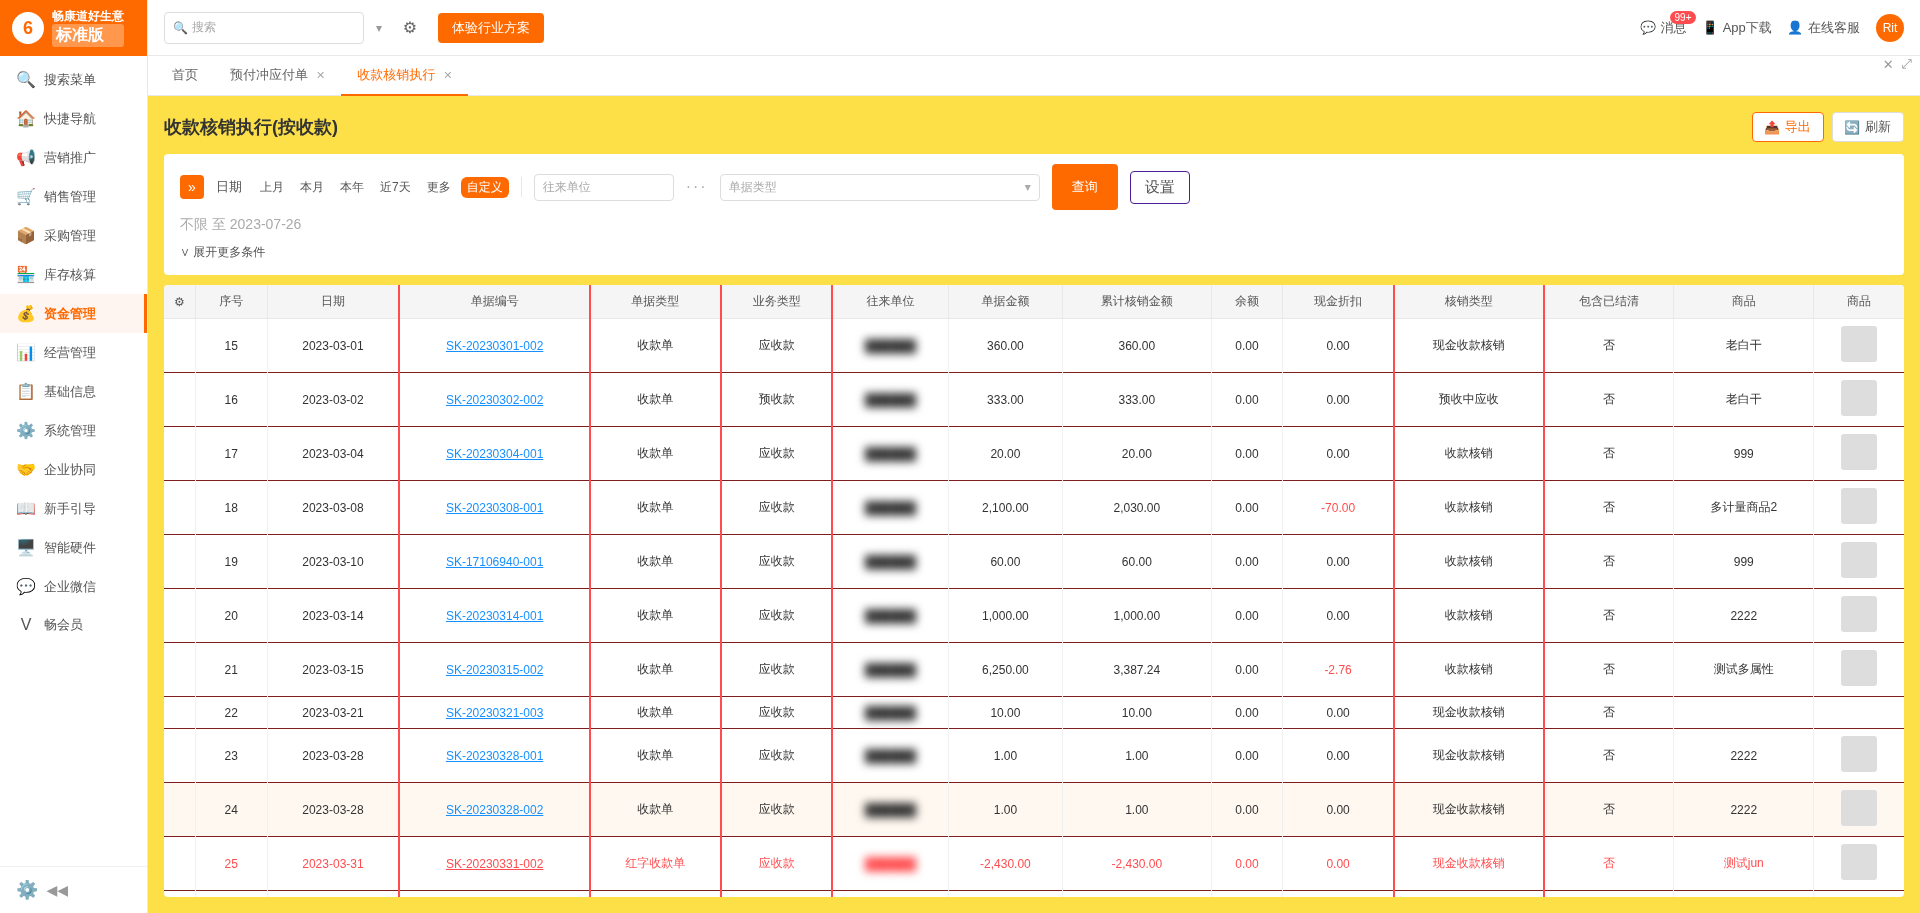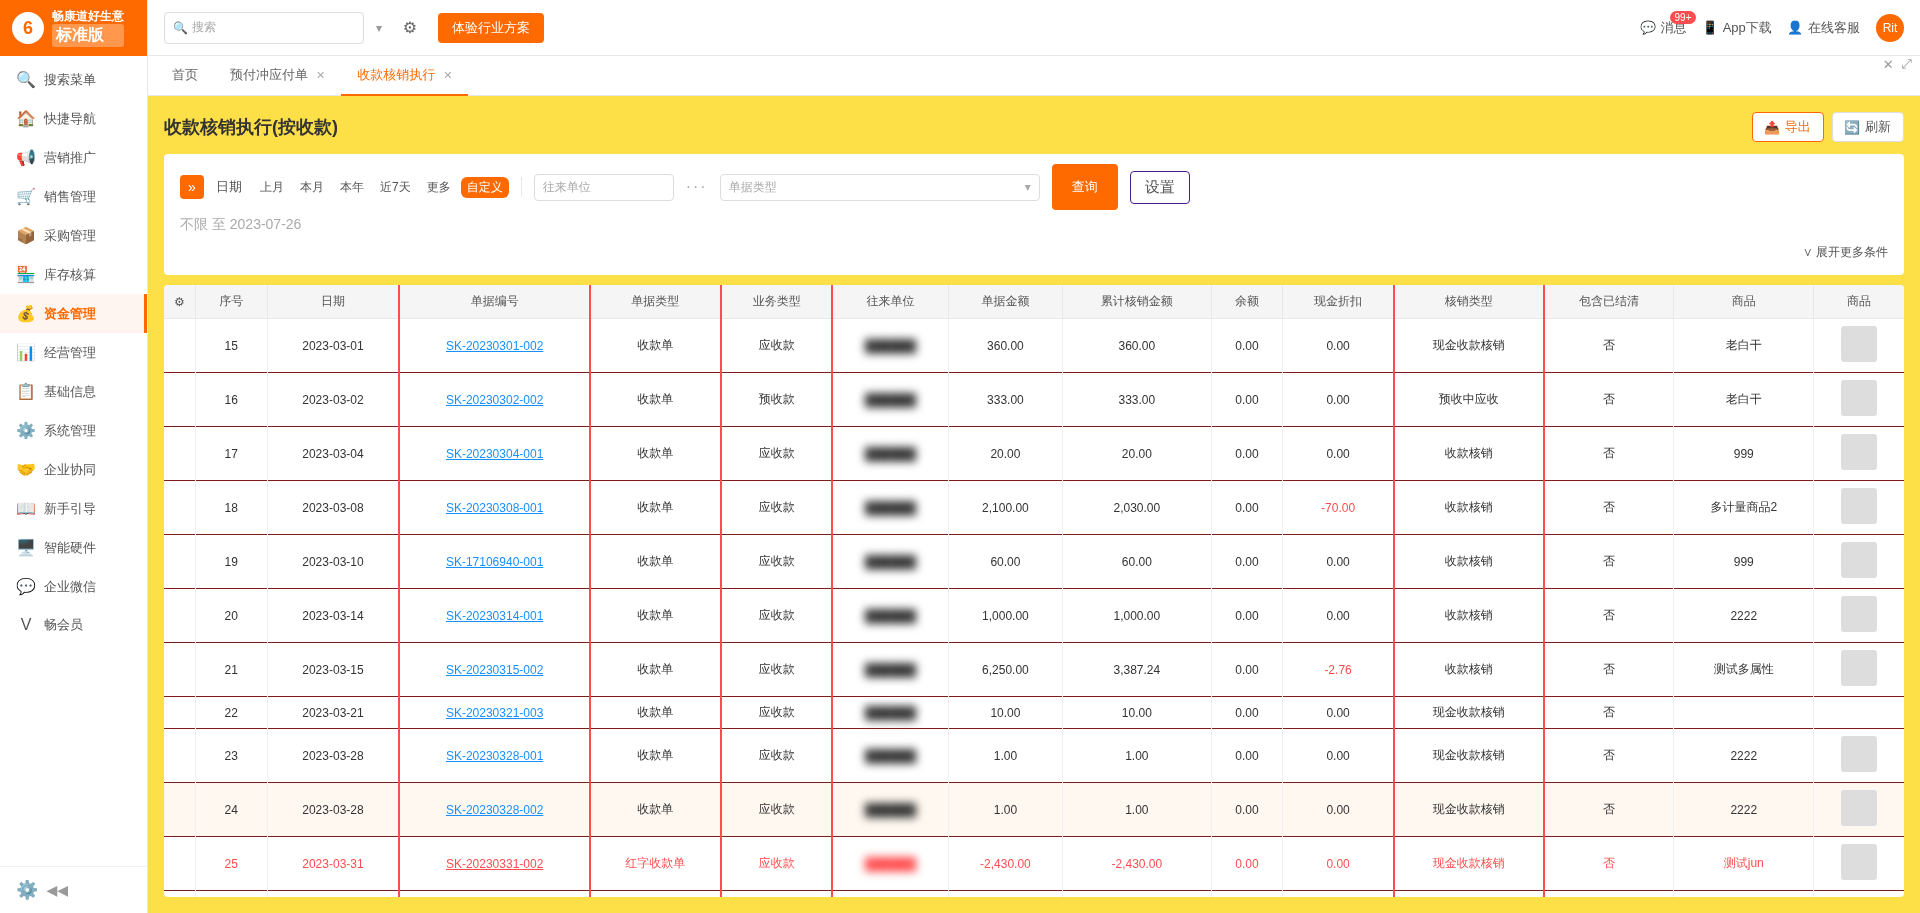--- a/index.html
+++ b/index.html
@@ -257,21 +257,21 @@
         <div class="filter-select" style="flex:1; max-width:320px;">
           <span class="filter-input-placeholder">单据类型</span>
           <span style="color:#aaa;">▾</span>
         </div>
         <button class="filter-btn-query">查询</button>
         <button class="filter-btn-settings">设置</button>
       </div>
       <div style="margin-top:6px; display:flex; align-items:center; gap:8px;">
         <span style="color:#aaa; font-size:14px;">不限 至 2023-07-26</span>
       </div>
-      <div style="margin-top:6px; text-align:right;">
+      <div style="margin-top:6px; text-align:left;">
         <span class="filter-expand" style="display:inline-flex;">∨ 展开更多条件</span>
       </div>
     </div>
 
     <div class="table-wrapper">
       <div class="table-scroll">
         <table>
           <thead>
             <tr>
               <th style="width:30px;">

